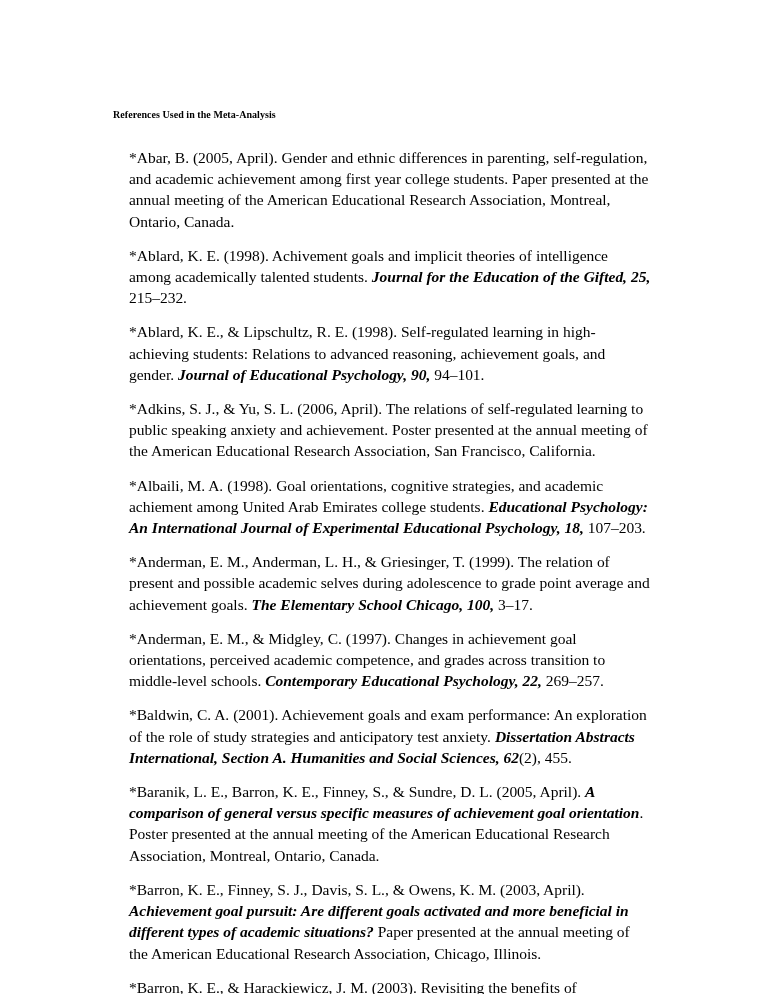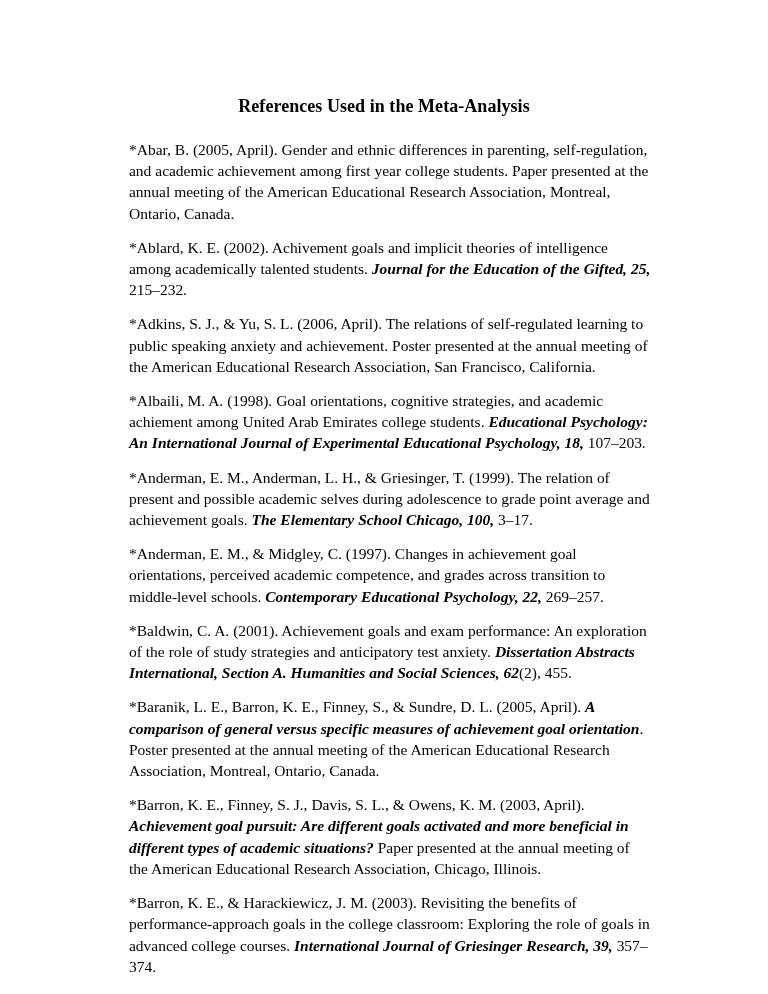--- a/index.html
+++ b/index.html
@@ -16,24 +16,24 @@
   }
   .page {
     position: relative;
     width: 768px;
     height: 994px;
     background: #ffffff;
     box-sizing: border-box;
     padding: 88px 100px 0 113px;
   }
   .doc-title {
-    text-align: center;
-    font-size: 18px;
+    text-align: left;
+    font-size: 10px;
     line-height: 21px;
-    margin: 8px 0 22px 0;
+    margin: 16px 0 22px 0;
     padding-right: 13px;
     letter-spacing: 0.05px;
   }
   .ref-list {
     margin: 16px;
     padding: 0;
     list-style: none;
   }
   .ref-entry {
     font-size: 15.5px;
@@ -49,21 +49,22 @@
   }
 </style>
 </head>
 <body>
 
 <div class="page">
   <h1 class="doc-title">References Used in the Meta-Analysis</h1>
 
   <div class="ref-list">
       <p class="ref-entry"><span>*Abar, B. (2005, April). Gender and ethnic differences in parenting, self-regulation, and academic achievement among first year college students. Paper presented at the annual meeting of the American Educational Research Association, Montreal, Ontario, Canada.</span></p>
-      <p class="ref-entry"><span>*Ablard, K. E. (2002). Achivement goals and implicit theories of intelligence among academically talented students. </span><span class="it">Journal for the Education of the Gifted, 25,</span><span> 215–232.</span></p>
+      <p class="ref-entry"><span>*Ablard, K. E. (1998). Achivement goals and implicit theories of intelligence among academically talented students. </span><span class="it">Journal for the Education of the Gifted, 25,</span><span> 215–232.</span></p>
+      <p class="ref-entry"><span>*Ablard, K. E., &amp; Lipschultz, R. E. (1998). Self-regulated learning in high-achieving students: Relations to advanced reasoning, achievement goals, and gender. </span><span class="it">Journal of Educational Psychology, 90,</span><span> 94–101.</span></p>
       <p class="ref-entry"><span>*Adkins, S. J., &amp; Yu, S. L. (2006, April). The relations of self-regulated learning to public speaking anxiety and achievement. Poster presented at the annual meeting of the American Educational Research Association, San Francisco, California.</span></p>
       <p class="ref-entry"><span>*Albaili, M. A. (1998). Goal orientations, cognitive strategies, and academic achiement among United Arab Emirates college students. </span><span class="it">Educational Psychology: An International Journal of Experimental Educational Psychology, 18,</span><span> 107–203.</span></p>
       <p class="ref-entry"><span>*Anderman, E. M., Anderman, L. H., &amp; Griesinger, T. (1999). The relation of present and possible academic selves during adolescence to grade point average and achievement goals. </span><span class="it">The Elementary School Chicago, 100,</span><span> 3–17.</span></p>
       <p class="ref-entry"><span>*Anderman, E. M., &amp; Midgley, C. (1997). Changes in achievement goal orientations, perceived academic competence, and grades across transition to middle-level schools. </span><span class="it">Contemporary Educational Psychology, 22,</span><span> 269–257.</span></p>
       <p class="ref-entry"><span>*Baldwin, C. A. (2001). Achievement goals and exam performance: An exploration of the role of study strategies and anticipatory test anxiety. </span><span class="it">Dissertation Abstracts International, Section A. Humanities and Social Sciences, 62</span><span>(2), 455.</span></p>
       <p class="ref-entry"><span>*Baranik, L. E., Barron, K. E., Finney, S., &amp; Sundre, D. L. (2005, April). </span><span class="it">A comparison of general versus specific measures of achievement goal orientation</span><span>. Poster presented at the annual meeting of the American Educational Research Association, Montreal, Ontario, Canada.</span></p>
       <p class="ref-entry"><span>*Barron, K. E., Finney, S. J., Davis, S. L., &amp; Owens, K. M. (2003, April). </span><span class="it">Achievement goal pursuit: Are different goals activated and more beneficial in different types of academic situations?</span><span> Paper presented at the annual meeting of the American Educational Research Association, Chicago, Illinois.</span></p>
       <p class="ref-entry"><span>*Barron, K. E., &amp; Harackiewicz, J. M. (2003). Revisiting the benefits of performance-approach goals in the college classroom: Exploring the role of goals in advanced college courses. </span><span class="it">International Journal of Griesinger Research, 39,</span><span> 357–374.</span></p>
     </div>
 </div>

